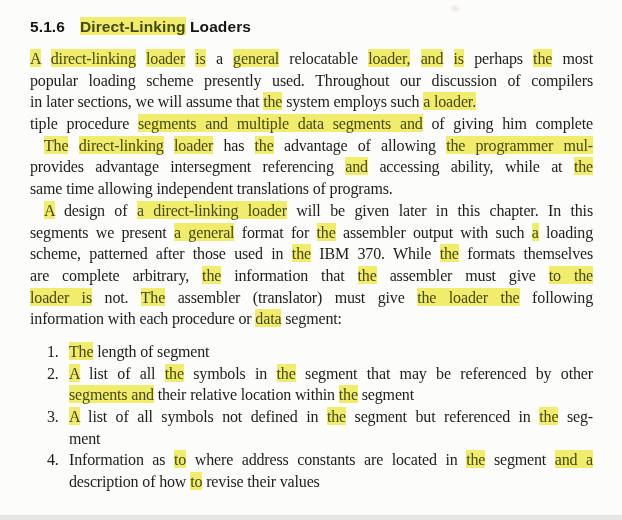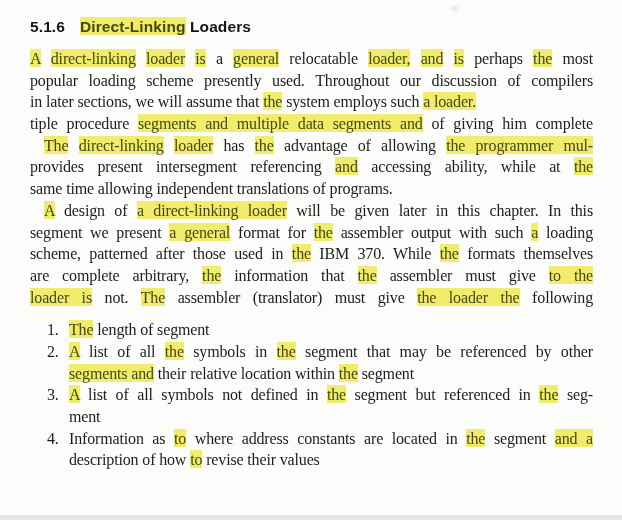--- a/index.html
+++ b/index.html
@@ -88,29 +88,30 @@
   <div class="body">
     <div id="paragraphs">
         <div>
           <div class="line j"><span class="hl">A</span><span> </span><span class="hl">direct-linking</span><span> </span><span class="hl">loader</span><span> </span><span class="hl">is</span><span> a </span><span class="hl">general</span><span> relocatable </span><span class="hl">loader,</span><span> </span><span class="hl">and</span><span> </span><span class="hl">is</span><span> perhaps </span><span class="hl">the</span><span> most</span></div>
           <div class="line j"><span>popular loading scheme presently used. Throughout our discussion of compilers</span></div>
           <div class="line"><span>in later sections, we will assume that </span><span class="hl">the</span><span> system employs such </span><span class="hl">a loader.</span></div>
         </div>
         <div>
           <div class="line j"><span>tiple procedure </span><span class="hl">segments and multiple data segments and</span><span> of giving him complete</span></div>
           <div class="line j indent"><span class="hl">The</span><span> </span><span class="hl">direct-linking</span><span> </span><span class="hl">loader</span><span> has </span><span class="hl">the</span><span> advantage of allowing </span><span class="hl">the programmer mul-</span></div>
-          <div class="line j"><span>provides present intersegment referencing </span><span class="hl">and</span><span> accessing ability, while at </span><span class="hl">the</span></div>
+          <div class="line j"><span>provides advantage intersegment referencing </span><span class="hl">and</span><span> accessing ability, while at </span><span class="hl">the</span></div>
           <div class="line"><span>same time allowing independent translations of programs.</span></div>
         </div>
         <div>
           <div class="line j indent"><span class="hl">A</span><span> design of </span><span class="hl">a direct-linking loader</span><span> will be given later in this chapter. In this</span></div>
-          <div class="line j"><span>segment we present </span><span class="hl">a general</span><span> format for </span><span class="hl">the</span><span> assembler output with such </span><span class="hl">a</span><span> loading</span></div>
+          <div class="line j"><span>segments we present </span><span class="hl">a general</span><span> format for </span><span class="hl">the</span><span> assembler output with such </span><span class="hl">a</span><span> loading</span></div>
           <div class="line j"><span>scheme, patterned after those used in </span><span class="hl">the</span><span> IBM 370. While </span><span class="hl">the</span><span> formats themselves</span></div>
           <div class="line j"><span>are complete arbitrary, </span><span class="hl">the</span><span> information that </span><span class="hl">the</span><span> assembler must give </span><span class="hl">to the</span></div>
           <div class="line j"><span class="hl">loader is</span><span> not. </span><span class="hl">The</span><span> assembler (translator) must give </span><span class="hl">the loader the</span><span> following</span></div>
+          <div class="line"><span>information with each procedure or </span><span class="hl">data</span><span> segment:</span></div>
         </div>
       </div>
     <div id="list" class="olist">
         <div class="list-item">
           <span class="num-col">1.</span>
           <div class="item-text">
             <div class="line"><span class="hl">The</span><span> length of segment</span></div>
           </div>
         </div>
         <div class="list-item">

